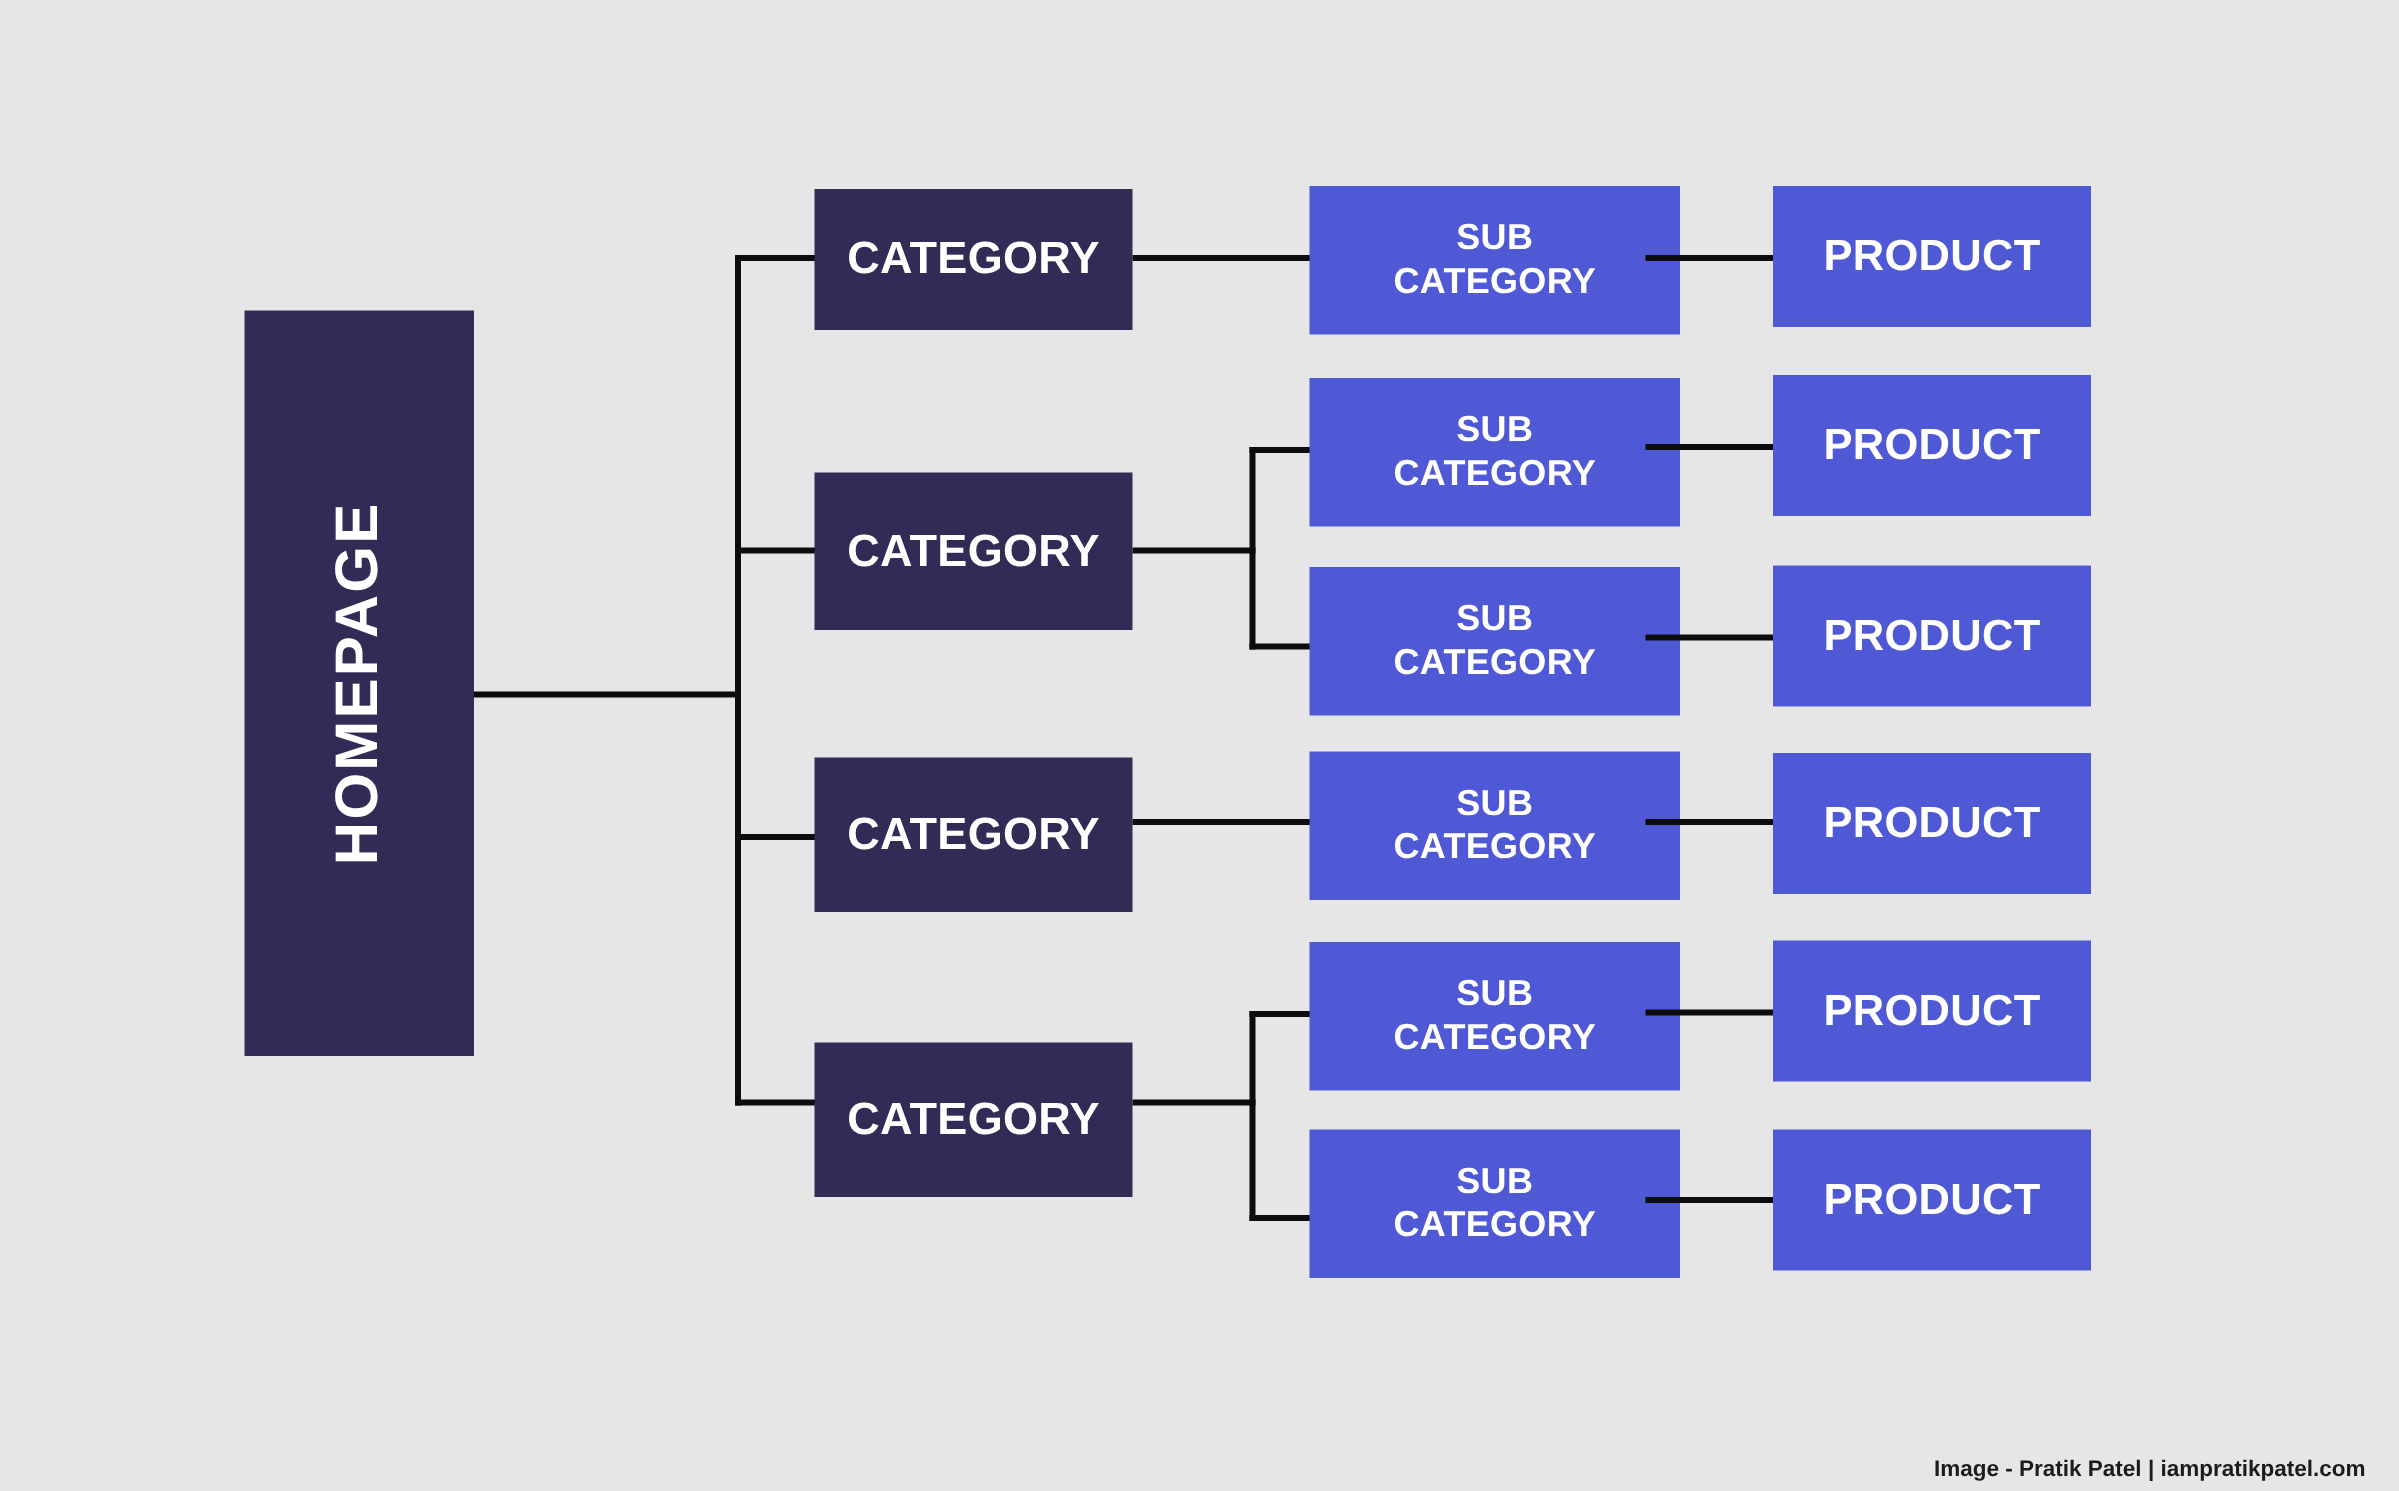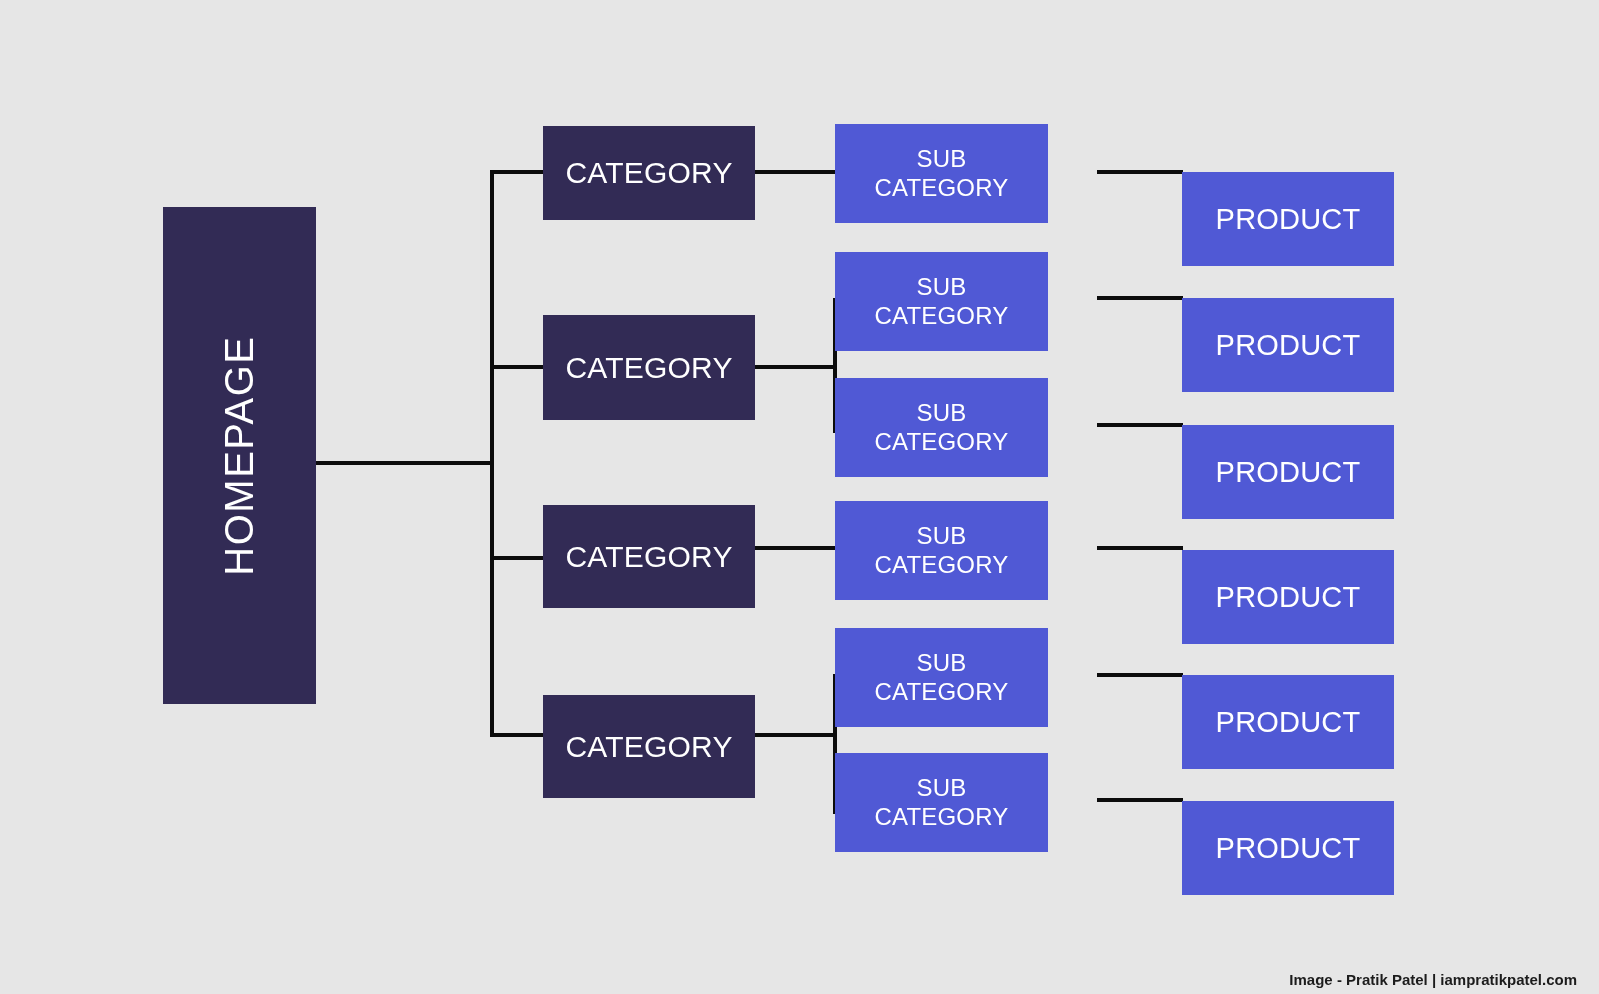--- a/index.html
+++ b/index.html
@@ -17,21 +17,21 @@
   .logo-text { position:absolute; left:0px; top:80px; font-size:20px; font-weight:bold; letter-spacing:-0.3px; white-space:nowrap; }
   .logo-do { color:#8a8a8a; }
   .logo-drop { color:#111111; }
 
   
   .node {
     position:absolute;
     display:flex; align-items:center; justify-content:center;
     text-align:center;
     color:#ffffff;
-    font-weight:normal;
+    font-weight:bold;
     line-height:1.18;
     letter-spacing:0.2px;
   }
   .node.dark  { background:#322B55; }
   .node.blue  { background:#5059D5; }
 
   
   .node-home {
     left:163px; top:207px; width:153px; height:497px;
     font-size:40px; letter-spacing:1.5px;
@@ -42,30 +42,30 @@
   }
 
   
   .node-cat { left:543px; width:212px; font-size:30px; }
   .node-cat.r1 { top:126px; height:94px; }
   .node-cat.r2 { top:315px; height:105px; }
   .node-cat.r3 { top:505px; height:103px; }
   .node-cat.r4 { top:695px; height:103px; }
 
   
-  .node-sub { left:835px; width:213px; height:99px; font-size:24px; }
+  .node-sub { left:873px; width:247px; height:99px; font-size:24px; }
   .node-sub.s1 { top:124px; }
   .node-sub.s2 { top:252px; }
   .node-sub.s3 { top:378px; }
   .node-sub.s4 { top:501px; }
   .node-sub.s5 { top:628px; }
   .node-sub.s6 { top:753px; }
 
   
-  .node-prod { left:1182px; width:212px; height:94px; font-size:29px;margin-top:48px; }
+  .node-prod { left:1182px; width:212px; height:94px; font-size:29px; }
   .node-prod.p1 { top:124px; }
   .node-prod.p2 { top:250px; }
   .node-prod.p3 { top:377px; }
   .node-prod.p4 { top:502px; }
   .node-prod.p5 { top:627px; }
   .node-prod.p6 { top:753px; }
 
   
   .ln { position:absolute; background:#0c0c0c; }
   .ln-h { height:4px; }

